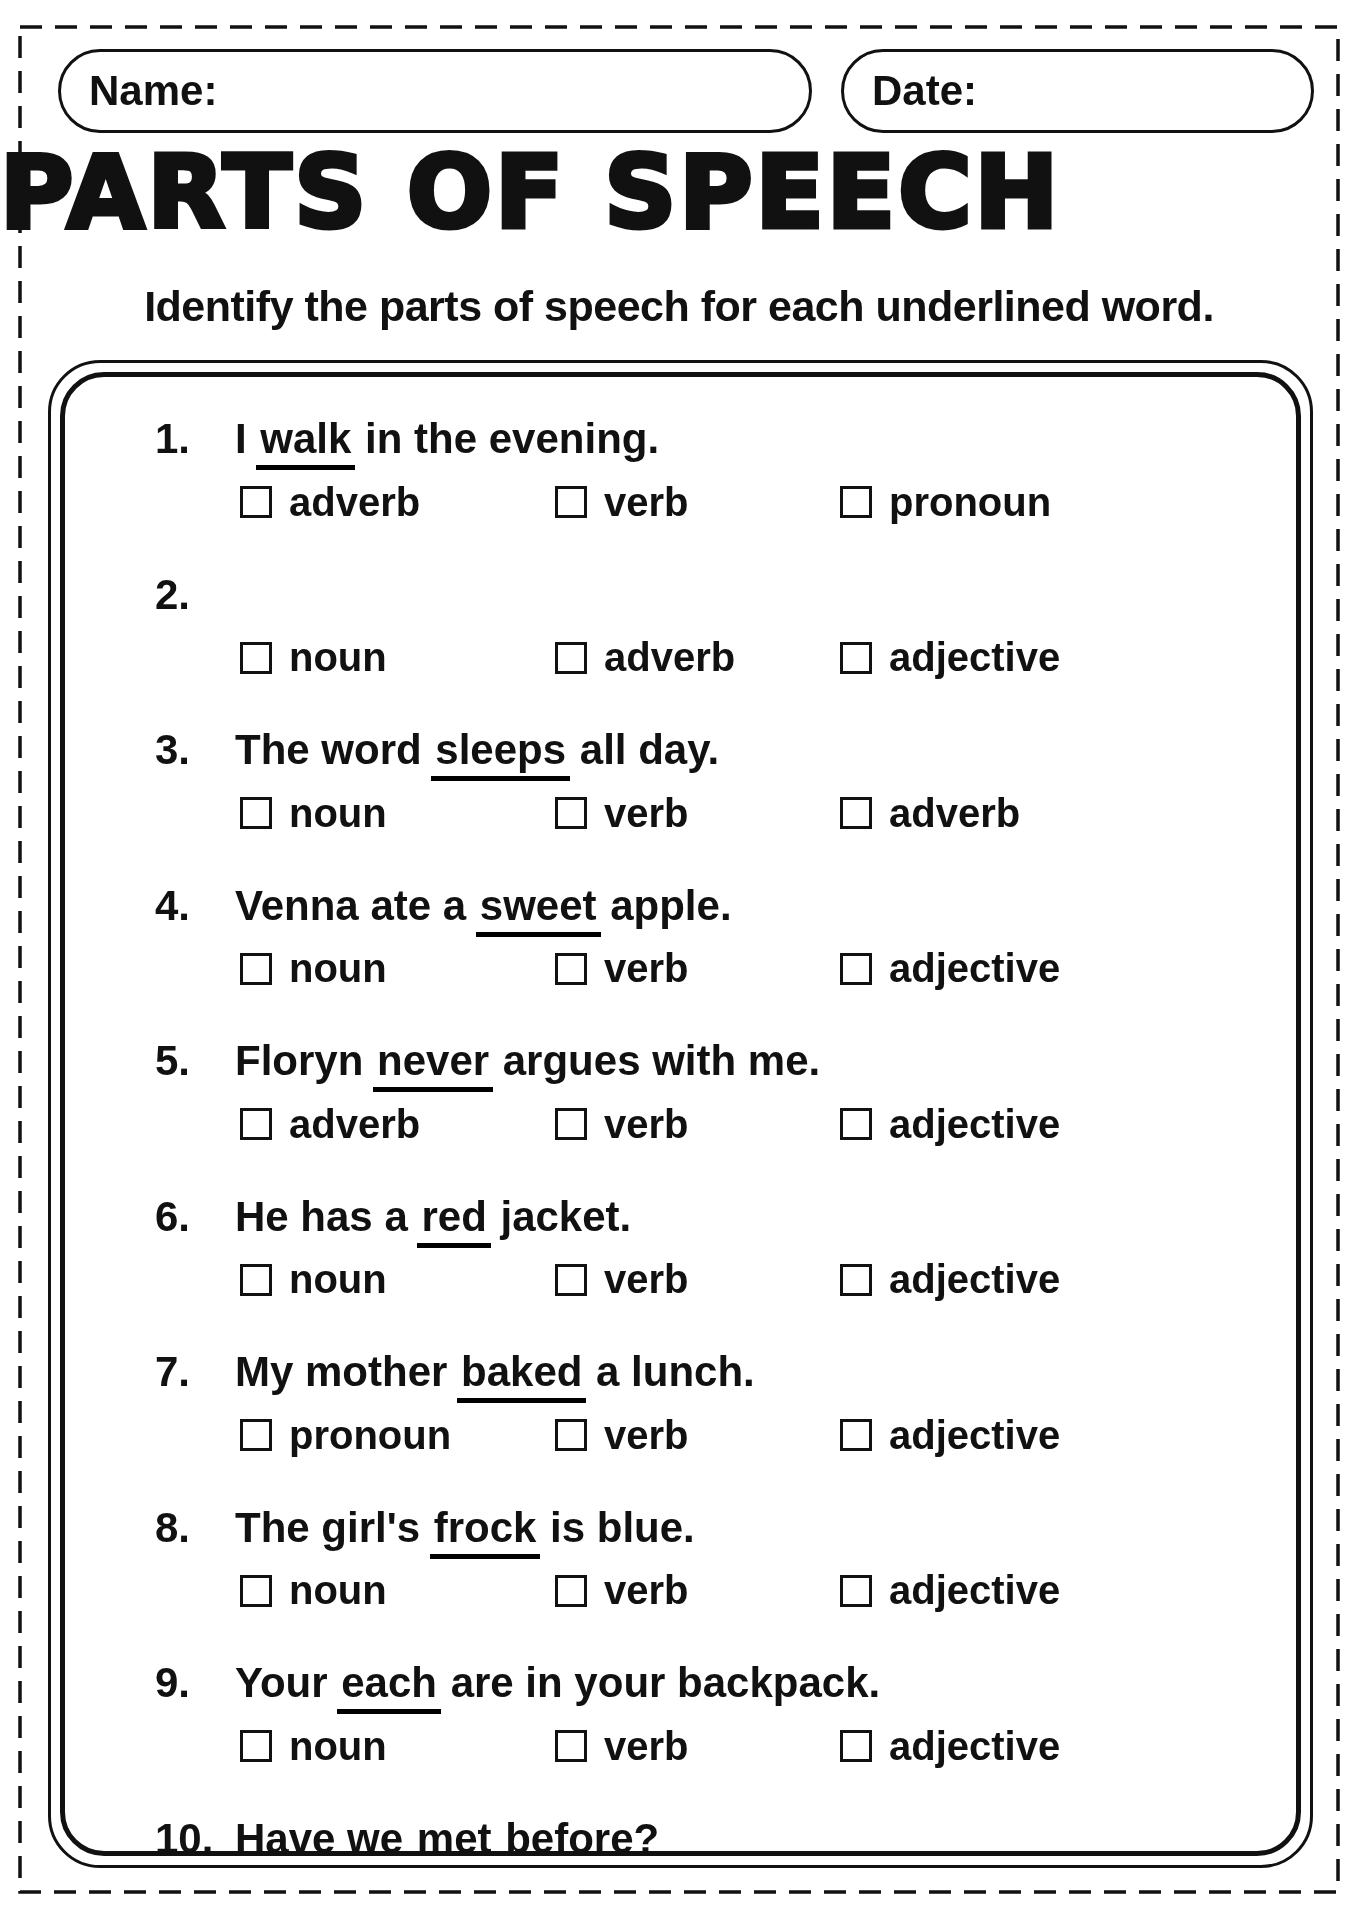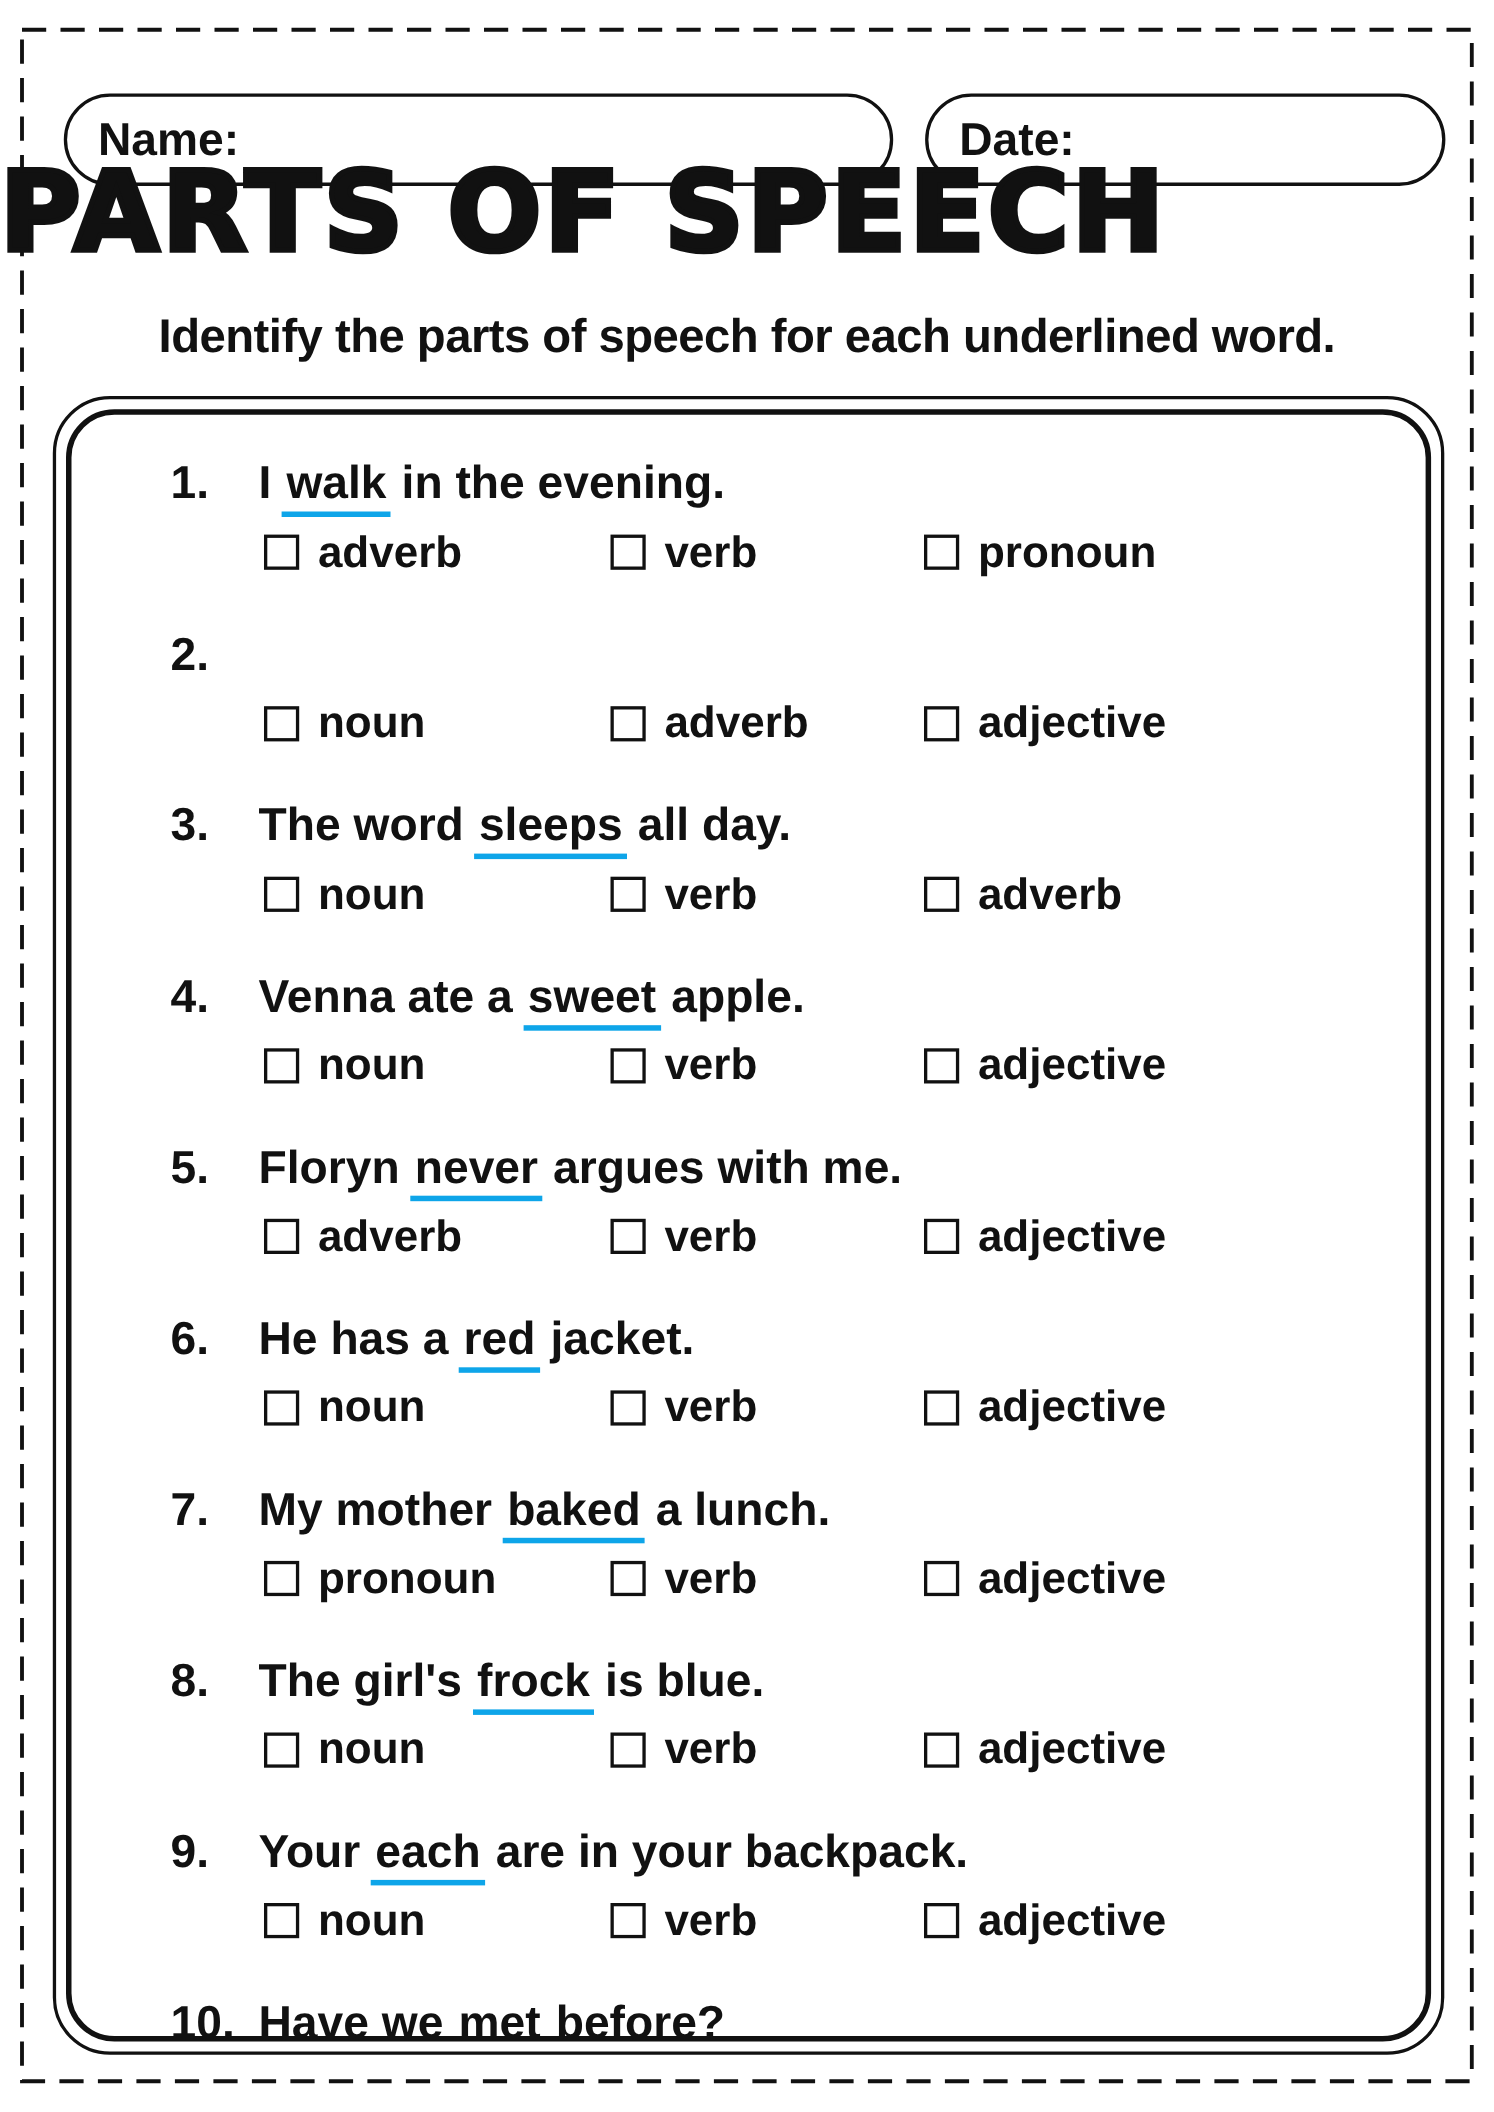--- a/index.html
+++ b/index.html
@@ -15,21 +15,21 @@
 
   
   .header-row{
     position:absolute;top:49px;left:58px;width:1256px;
     display:flex;gap:29px;
   }
   .pill{
     box-sizing:border-box;height:84px;border:3.5px solid #111111;
     border-radius:42px;background:#ffffff;
     display:flex;align-items:center;padding-left:28px;
-    font-weight:bold;font-size:42px;margin-top:36px;
+    font-weight:bold;font-size:42px;
   }
   .pill-name{width:754px;}
   .pill-date{width:473px;}
 
   
   .title{
     position:absolute;top:140px;left:0;width:100%;
     text-align:left;
     font-family:"DejaVu Sans",sans-serif;
     font-weight:bold;font-size:100px;line-height:1.05;
@@ -53,21 +53,21 @@
     border:5px solid #111111;border-radius:44px;
     box-sizing:border-box;
     overflow:hidden;
   }
   .questions{padding:36px 18px 0 90px;}
 
   .q{margin-bottom:44px;}
   .qline{display:flex;font-size:42px;font-weight:bold;line-height:1.25;}
   .qnum{width:80px;flex:0 0 80px;}
   .qtext .u{
-    border-bottom:5px solid #0ea5e9;
+    border-bottom:5px solid #000000;
     padding:0 4px 3px 4px;margin:0 -2px;
   }
   .opts{
     display:flex;align-items:flex-end;
     margin-left:85px;margin-top:14px;
     font-size:40px;font-weight:bold;
   }
   .opt{display:flex;align-items:center;cursor:pointer;}
   .opt:nth-child(1){width:315px;flex:0 0 315px;}
   .opt:nth-child(2){width:285px;flex:0 0 285px;}

